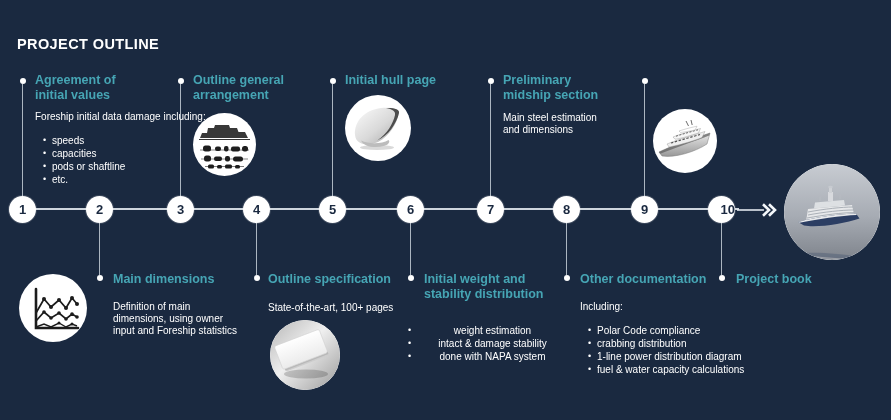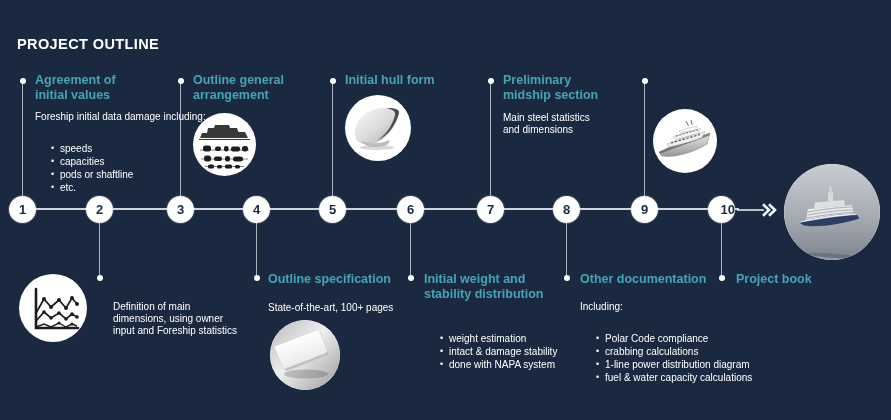--- a/index.html
+++ b/index.html
@@ -22,21 +22,21 @@
     box-shadow:0 0 0 1px rgba(255,255,255,0.15);
   }
   .step-title {
     position:absolute; color:#46a5b4; font-size:12.5px; font-weight:bold;
     line-height:1.16; white-space:pre-line;
   }
   .step-body {
     position:absolute; color:#ffffff; font-size:10px; line-height:1.18;
     white-space:pre-line;
   }
-  .bullet-list { position:absolute; margin:16px; padding:0; list-style:none; }
+  .bullet-list { position:absolute; margin:8px; padding:0; list-style:none; }
   .bullet-list li {
     position:relative; color:#ffffff; font-size:10px; line-height:1.16;
     padding-left:9px; margin-bottom:1.5px;
   }
   .bullet-list li::before { content:"•"; position:absolute; left:0; top:0; font-size:9px; color:#ffffff; }
   .img-circle {
     position:absolute; border-radius:50%; background:#ffffff; overflow:hidden;
   }
   .img-circle svg { display:block; }
 </style>
@@ -136,40 +136,40 @@
       <rect x="32" y="43" width="5" height="5.5" rx="2" fill="#1e1e1e"></rect>
       <rect x="40" y="43.5" width="10" height="5" rx="2.5" fill="#1e1e1e"></rect>
       <line x1="12" y1="53.5" x2="51" y2="53.5" stroke="#444" stroke-width="0.7"></line>
       <rect x="15" y="51.5" width="6" height="4" rx="1.5" fill="#1e1e1e"></rect>
       <rect x="24" y="52" width="5" height="3.5" rx="1.5" fill="#1e1e1e"></rect>
       <rect x="32" y="51.5" width="7" height="4" rx="1.5" fill="#1e1e1e"></rect>
       <rect x="42" y="52" width="5" height="3.5" rx="1.5" fill="#1e1e1e"></rect>
     </svg>
   </div>
 
-  <div class="step-title" style="left:345px; top:73px; width:130px;">Initial hull form</div>
+  <div class="step-title" style="left:345px; top:73px; width:130px;">Initial hull page</div>
   <div class="img-circle" style="left:345px; top:95px; width:66px; height:66px;">
     <svg width="66" height="66" viewBox="0 0 66 66">
       <defs>
         <linearGradient id="hullG" x1="0" y1="0" x2="1" y2="1">
           <stop offset="0" stop-color="#fbfbfb"></stop>
             <stop offset="0.55" stop-color="#d9d9d9"></stop>
             <stop offset="1" stop-color="#a6a6a6"></stop>
         </linearGradient>
       </defs>
       <ellipse cx="32" cy="52.5" rx="17" ry="2.6" fill="#000" opacity="0.15"></ellipse>
       <path d="M10 40 C9 26 20 15 36 13 C46 12 55 14 54 18 C52 28 45 41 33 47 C22 51 11 50 10 40 Z" fill="url(#hullG)"></path>
       <path d="M54 18 C55 14.5 49 12.5 41 13 C47 14 51 16.5 50 20 C48 29 42 39 32 45.5 C43 41 51.5 29 54 18 Z" fill="#4d4d4d"></path>
       <path d="M16 45.5 C24 49.5 37 49 43.5 45 C45.5 46.8 43.5 49.6 39.5 50.8 C30 53.6 19 52 16 45.5 Z" fill="#bcbcbc"></path>
     </svg>
   </div>
 
   <div class="step-title" style="left:503px; top:73px; width:110px;">Preliminary
 midship section</div>
-  <div class="step-body" style="left:503px; top:112px; width:120px;">Main steel statistics
+  <div class="step-body" style="left:503px; top:112px; width:120px;">Main steel estimation
 and dimensions</div>
 
   <div class="img-circle" style="left:653px; top:109px; width:64px; height:64px;">
     <svg width="64" height="64" viewBox="0 0 64 64">
       <defs>
         <linearGradient id="yHull" x1="0" y1="0" x2="0" y2="1">
           <stop offset="0" stop-color="#e9e9e9"></stop>
             <stop offset="1" stop-color="#989898"></stop>
         </linearGradient>
       </defs>
@@ -177,20 +177,21 @@
       <path d="M6 43 C20 36 42 29 57 24 L56.2 26.5 C44 31.5 20 39.5 7.2 44.8 Z" fill="#636363" opacity="0.75"></path>
       <path d="M14 35 C26 30 44 25 52 22.5 L49 28.5 C38 33 22 37 16 38 Z" fill="#efefef" stroke="#8a8a8a" stroke-width="0.4"></path>
       <path d="M18 34 C28 31 40 27.5 47 25.5" stroke="#555" stroke-width="1.2" fill="none" stroke-dasharray="2.4 1.6"></path>
       <path d="M20 28 C30 24 42 21 47.5 19.5 L45.5 24 C36 27 26 30 22 30.2 Z" fill="#f6f6f6" stroke="#8a8a8a" stroke-width="0.4"></path>
       <path d="M23 27.2 C31 24.6 40 22.2 45 20.8" stroke="#666" stroke-width="1" fill="none" stroke-dasharray="2 1.5"></path>
       <path d="M26 22 C32 20 40 18 44 17.2 L42 21 C35 22.4 29 23.4 27.5 23.4 Z" fill="#ffffff" stroke="#999" stroke-width="0.4"></path>
       <path d="M33 12 L35.5 17 M38 11 L39.2 16" stroke="#6b6b6b" stroke-width="1"></path>
     </svg>
   </div>
 
+  <div class="step-title" style="left:113px; top:272px; width:130px;">Main dimensions</div>
   <div class="step-body" style="left:113px; top:301px; width:150px;">Definition of main
 dimensions, using owner
 input and Foreship statistics</div>
   <div class="img-circle" style="left:19px; top:274px; width:68px; height:68px;">
     <svg width="68" height="68" viewBox="0 0 68 68">
       <path d="M17 15 V54 H59" stroke="#1c1c1c" stroke-width="2.6" fill="none" stroke-linecap="round"></path>
       <polyline points="17,39 25,25 32,33 40,26 47,34 53,24 58,30" stroke="#1c1c1c" stroke-width="1.7" fill="none"></polyline>
       <polyline points="17,47 25,38 32,44 40,39 47,45 53,40 58,43" stroke="#1c1c1c" stroke-width="1.7" fill="none"></polyline>
       <polyline points="17,53 25,50 32,53 40,49 47,53 53,50 58,52" stroke="#1c1c1c" stroke-width="1.4" fill="none"></polyline>
       <g fill="#1c1c1c">
@@ -232,31 +233,31 @@
       <g transform="rotate(-21 35 37)">
         <rect x="12" y="31" width="46" height="13" rx="2" fill="#cdcdcd"></rect>
         <rect x="12" y="40" width="46" height="2.5" fill="#b8b8b8"></rect>
         <rect x="10" y="16" width="48" height="25" rx="2" fill="url(#coverG)" stroke="#d2d2d2" stroke-width="0.6"></rect>
       </g>
     </svg>
   </div>
 
   <div class="step-title" style="left:424px; top:272px; width:135px;">Initial weight and
 stability distribution</div>
-  <ul class="bullet-list" style="left:424px; top:317px; width:160px;">
+  <ul class="bullet-list" style="left:400px; top:317px; width:160px;text-align:center;">
     <li>weight estimation</li>
     <li>intact &amp; damage stability</li>
     <li>done with NAPA system</li>
   </ul>
 
   <div class="step-title" style="left:580px; top:272px; width:160px;">Other documentation</div>
   <div class="step-body" style="left:580px; top:301px; width:120px;">Including:</div>
   <ul class="bullet-list" style="left:580px; top:317px; width:180px;">
     <li>Polar Code compliance</li>
-    <li>crabbing calculations</li>
+    <li>crabbing distribution</li>
     <li>1-line power distribution diagram</li>
     <li>fuel &amp; water capacity calculations</li>
   </ul>
 
   <div class="step-title" style="left:736px; top:272px; width:110px;">Project book</div>
 
   <div class="img-circle" style="left:784px; top:164px; width:96px; height:96px;">
     <svg width="96" height="96" viewBox="0 0 96 96">
       <defs>
         <linearGradient id="shipBg" x1="0" y1="0" x2="0" y2="1">

